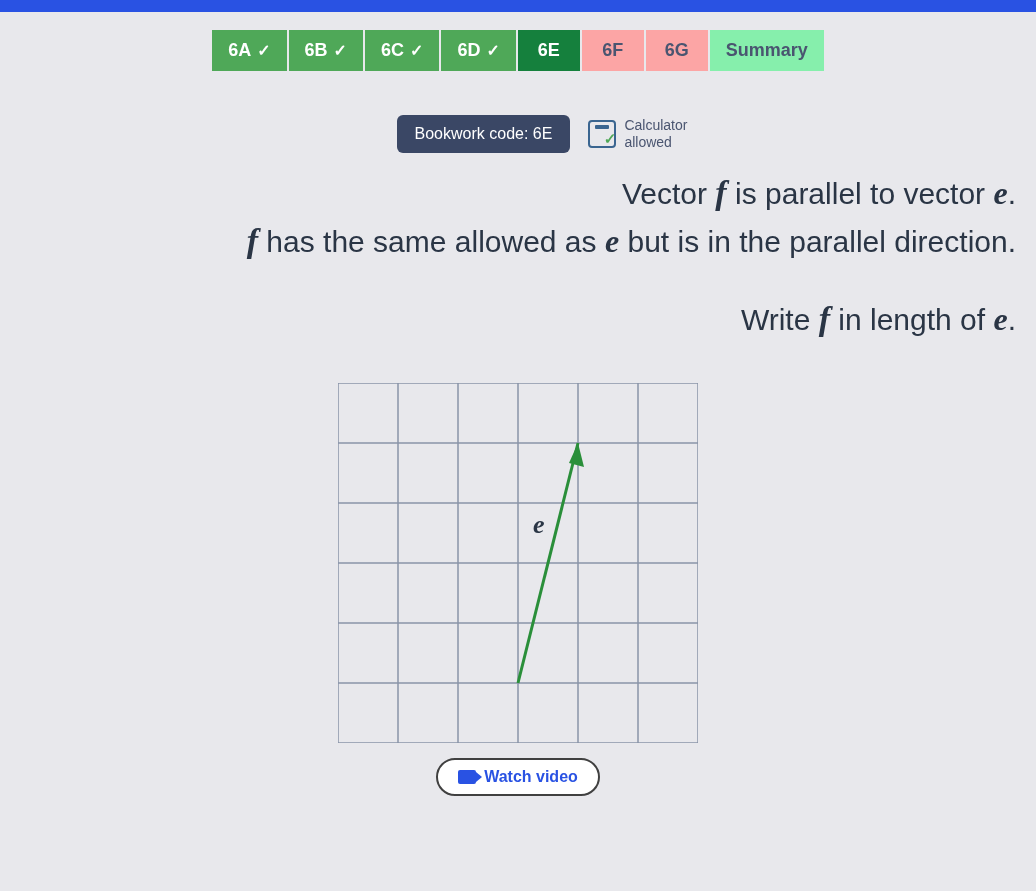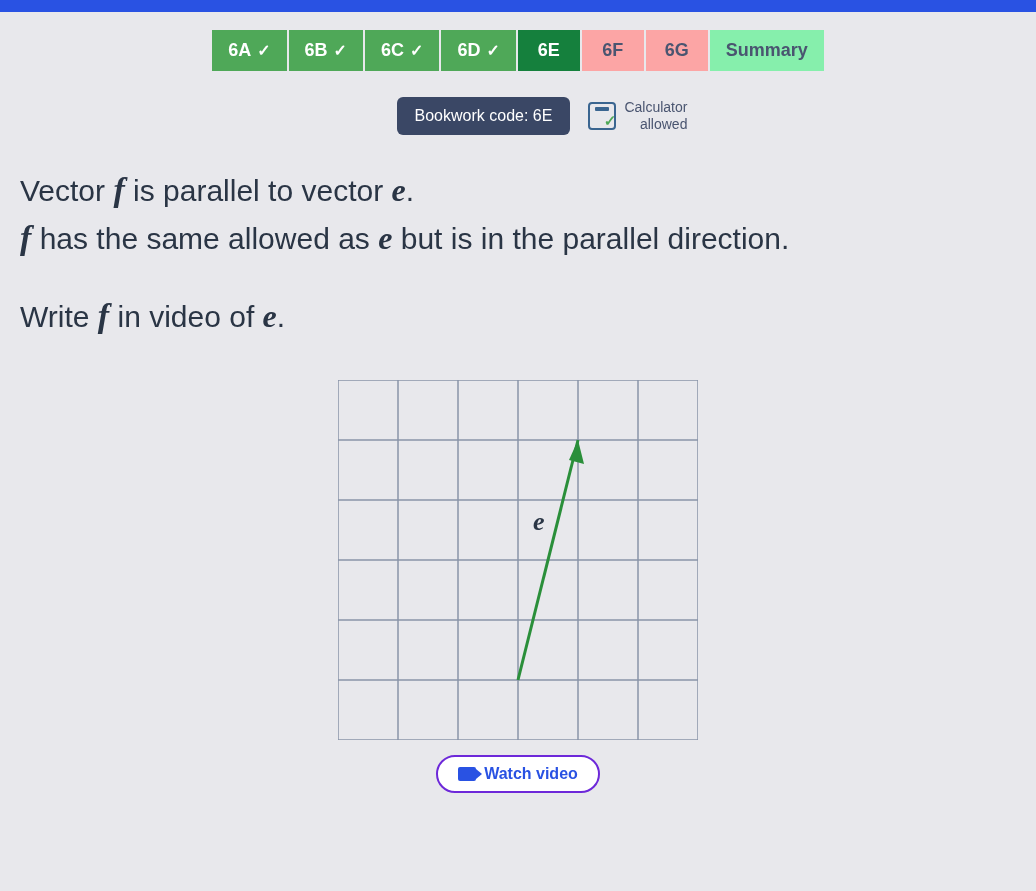--- a/index.html
+++ b/index.html
@@ -55,21 +55,21 @@
     }
     .check-icon {
       color: white;
       font-size: 16px;
     }
     .info-row {
       display: flex;
       justify-content: center;
       align-items: center;
       gap: 18px;
-      margin-top: 16px;
+      margin-top: 34px;
       padding-left: 48px;
     }
     .bookwork-badge {
       background: #3a4765;
       color: white;
       padding: 10px 18px;
       border-radius: 6px;
       font-size: 16px;
       font-weight: 500;
     }
@@ -103,25 +103,24 @@
       color: #4fa858;
       font-size: 15px;
       font-weight: bold;
     }
     .calc-text {
       display: flex;
       flex-direction: column;
       font-size: 14px;
       color: #4a5570;
       line-height: 1.2;
-      align-items: flex-end;
     }
     .question-area {
-      text-align: left;
-      margin-top: 36px;
+      text-align: right;
+      margin-top: 21px;
       padding: 0 20px;
     }
     .question-line {
       font-size: 30px;
       color: #2a3545;
       margin-bottom: 10px;
       font-weight: 400;
     }
     .question-line2 {
       font-size: 30px;
@@ -154,21 +153,21 @@
     .grid-svg {
       display: block;
     }
     .watch-video {
       display: flex;
       align-items: center;
       justify-content: center;
       gap: 8px;
       margin: 15px auto 0;
       padding: 8px 20px;
-      border: 2px solid #6d28d9;
+      border: 2px solid #404040;
       border-radius: 24px;
       background: white;
       color: #2952e3;
       font-size: 16px;
       font-weight: 600;
       cursor: pointer;
       width: fit-content;
     }
     .video-icon {
       width: 18px;
@@ -237,21 +236,21 @@
 </div>
 
 <div class="question-area">
   <div class="question-line">
     <span>Vector </span><span class="math-var">f</span><span> is parallel to vector </span><span class="math-var-e">e</span><span>.</span>
   </div>
   <div class="question-line2">
     <span class="math-var">f</span><span> has the same allowed as </span><span class="math-var-e">e</span><span> but is in the parallel direction.</span>
   </div>
   <div class="question-prompt">
-    <span>Write </span><span class="math-var">f</span><span> in video of </span><span class="math-var-e">e</span><span>.</span>
+    <span>Write </span><span class="math-var">f</span><span> in length of </span><span class="math-var-e">e</span><span>.</span>
   </div>
 </div>
 
 <div class="grid-container">
   <svg class="grid-svg" width="360" height="360" viewBox="0 0 360 360">
     <g>
       <line x1="0" y1="0" x2="360" y2="0" stroke="#8a95a8" stroke-width="1.5"></line>
       <line x1="0" y1="60" x2="360" y2="60" stroke="#8a95a8" stroke-width="1.5"></line>
       <line x1="0" y1="120" x2="360" y2="120" stroke="#8a95a8" stroke-width="1.5"></line>
       <line x1="0" y1="180" x2="360" y2="180" stroke="#8a95a8" stroke-width="1.5"></line>

